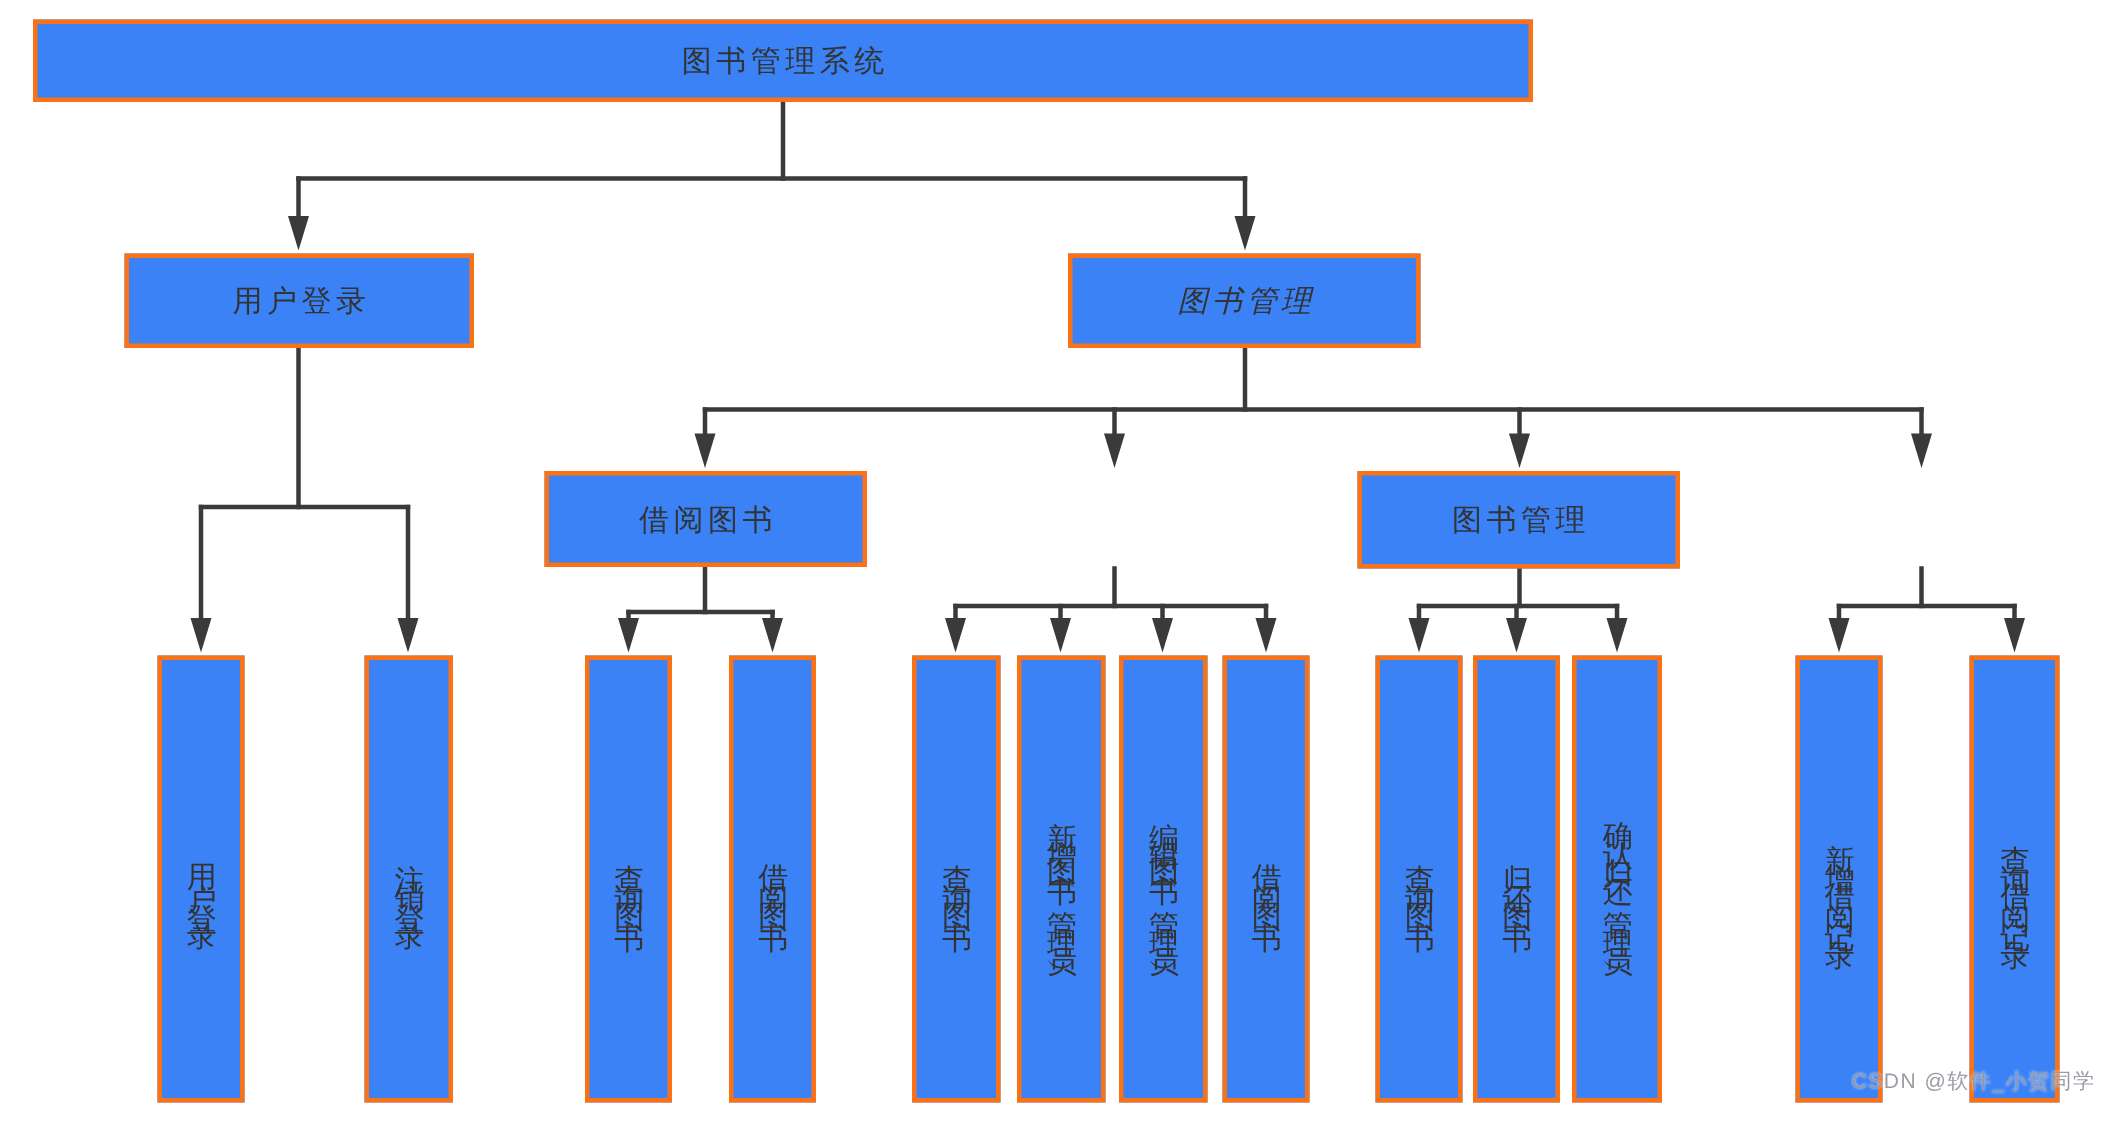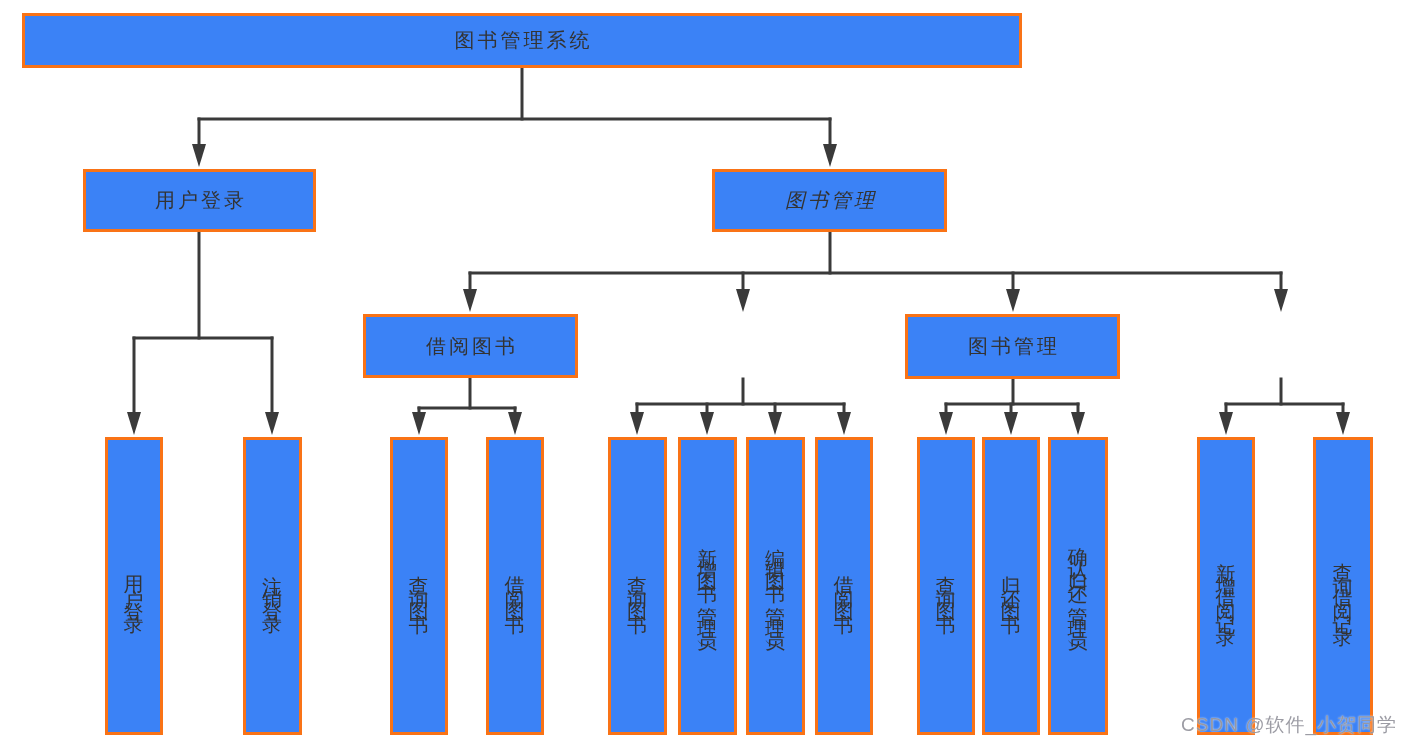--- a/index.html
+++ b/index.html
@@ -4,21 +4,21 @@
 <style>
   html,body{margin:0;padding:0;background:#ffffff;width:1405px;height:747px;overflow:hidden;
     font-family:"Liberation Sans","DejaVu Sans",sans-serif;}
   #stage{position:relative;width:1405px;height:747px;background:#ffffff;}
   #wires{position:absolute;left:0;top:0;width:1405px;height:747px;}
   .box{position:absolute;box-sizing:border-box;border:3px solid #f97316;background:#3b82f6;
     display:flex;align-items:center;justify-content:center;color:#333333;z-index:2;}
   .h{font-size:20px;letter-spacing:3px;text-indent:3px;white-space:nowrap;}
   .v{writing-mode:vertical-rl;font-size:20px;letter-spacing:13px;line-height:1.1;}
   .v2{writing-mode:vertical-rl;font-size:20px;letter-spacing:12px;line-height:1.1;}
-  #watermark{position:absolute;right:8px;top:712px;z-index:5;font-size:19px;letter-spacing:1px;
+  #watermark{position:absolute;right:8px;top:712px;z-index:5;font-size:14px;letter-spacing:1px;
     color:rgba(148,148,156,0.92);text-shadow:0 0 2px rgba(255,255,255,0.9);white-space:nowrap;}
 </style>
 </head>
 <body>
 
 <div id="stage">
 
   <svg id="wires" width="1405" height="747" viewBox="0 0 1405 747">
     <g stroke="#3a3a3a" stroke-width="3" fill="none" stroke-linecap="square">
 

